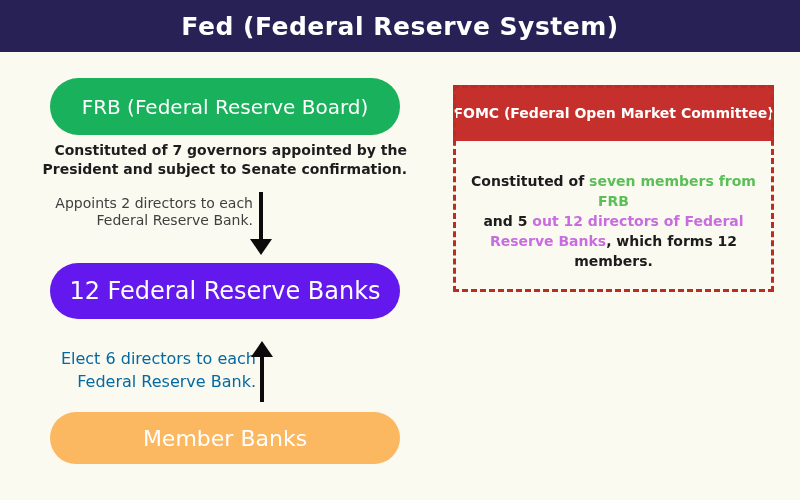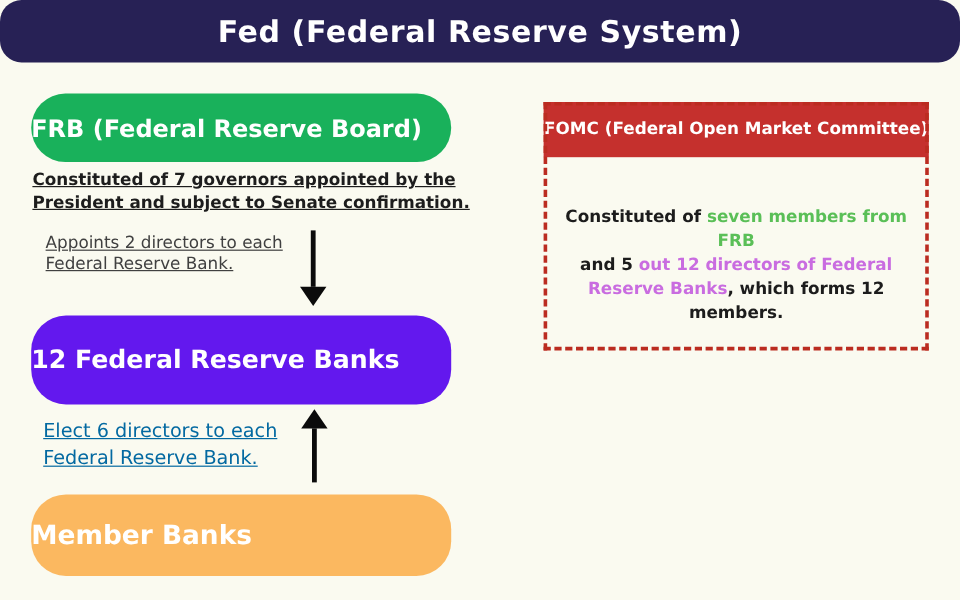--- a/index.html
+++ b/index.html
@@ -12,47 +12,46 @@
     width: 800px;
     height: 500px;
     background: #fafaf0;
     overflow: hidden;
   }
   
   .header-bar {
     position: absolute;
     left: 0; top: 0;
     width: 800px; height: 52px;
-    display: flex; align-items: center; justify-content: center; border-radius: 18px;
+    display: flex; align-items: center; justify-content: center;
   }
   .header-bar .title {
     color: #ffffff;
     font-size: 25px;
     font-weight: bold;
     letter-spacing: 0.5px;
   }
   
   .pill {
     position: absolute;
-    left: 26px;
+    left: 50px;
     width: 350px;
     border-radius: 29px;
-    display: flex; align-items: center; justify-content: flex-start;
+    display: flex; align-items: center; justify-content: center;
     color: #ffffff;
-    font-weight: bold;
+    font-weight: normal;
   }
   .pill-frb    { top: 78px;  height: 57px; font-size: 20px; }
-  .pill-banks  { top: 263px; height: 74px; font-size: 21px; }
-  .pill-member { top: 412px; height: 68px; font-size: 22px; }
+  .pill-banks  { top: 263px; height: 56px; font-size: 24px; }
+  .pill-member { top: 412px; height: 52px; font-size: 22px; }
   
   .note {
     position: absolute;
-    text-align: left;
+    text-align: right;
     white-space: pre-line;
-    text-decoration: underline;
   }
   .note-frb {
     left: 27px; top: 141px; width: 380px;
     font-size: 14px; font-weight: bold;
     line-height: 19px; color: #1d1d1d;
   }
   .note-appoints {
     left: 38px; top: 195px; width: 215px;
     font-size: 14px; line-height: 17px; color: #404040;
   }
@@ -91,21 +90,21 @@
     position: absolute;
     inset: 0;
     border-width: 3px;
     border-style: dashed;
     pointer-events: none;
     z-index: 2;
   }
   .fomc-header {
     position: absolute;
     left: 0; top: 0;
-    width: 321px; height: 46px;
+    width: 321px; height: 56px;
     display: flex; align-items: center; justify-content: center;
     z-index: 1;
   }
   .fomc-header .fomc-title {
     color: #ffffff;
     font-size: 14px;
     font-weight: bold;
   }
   .fomc-body {
     position: absolute;

